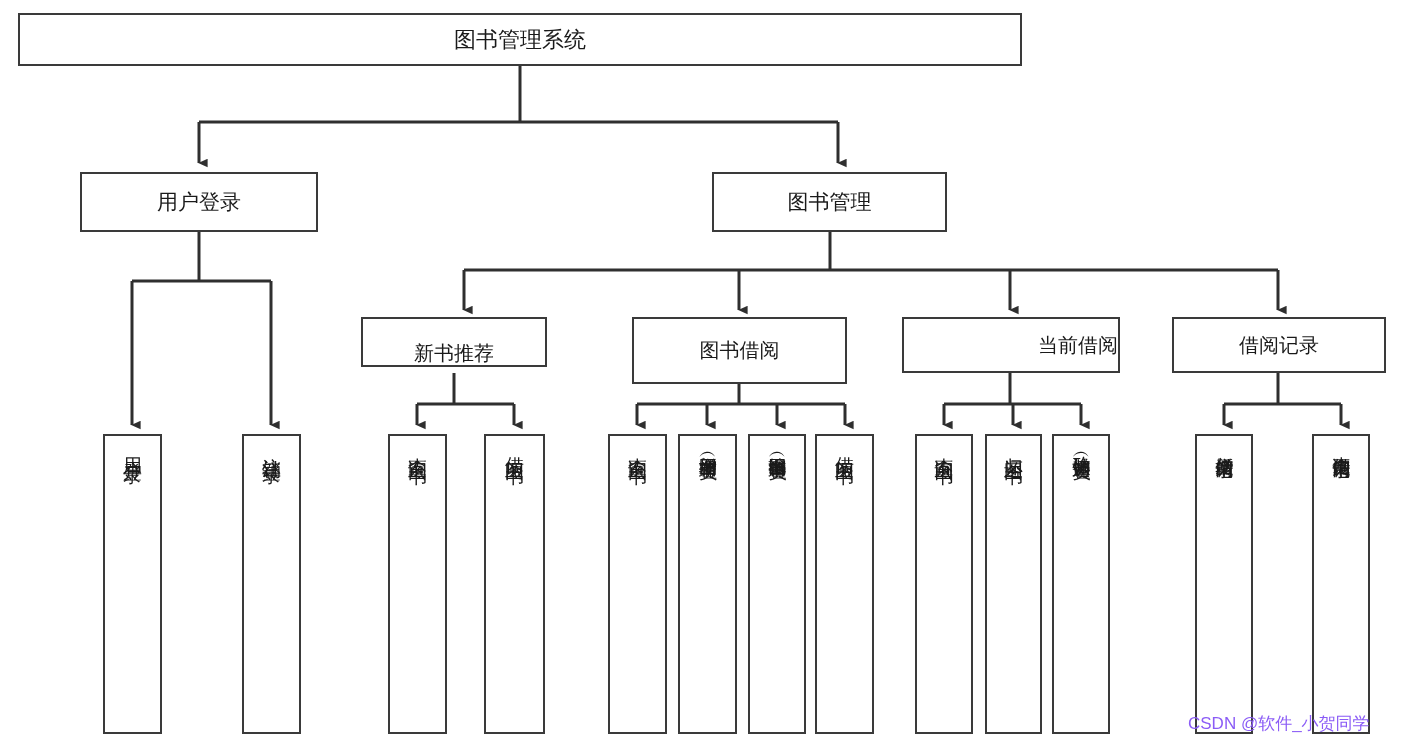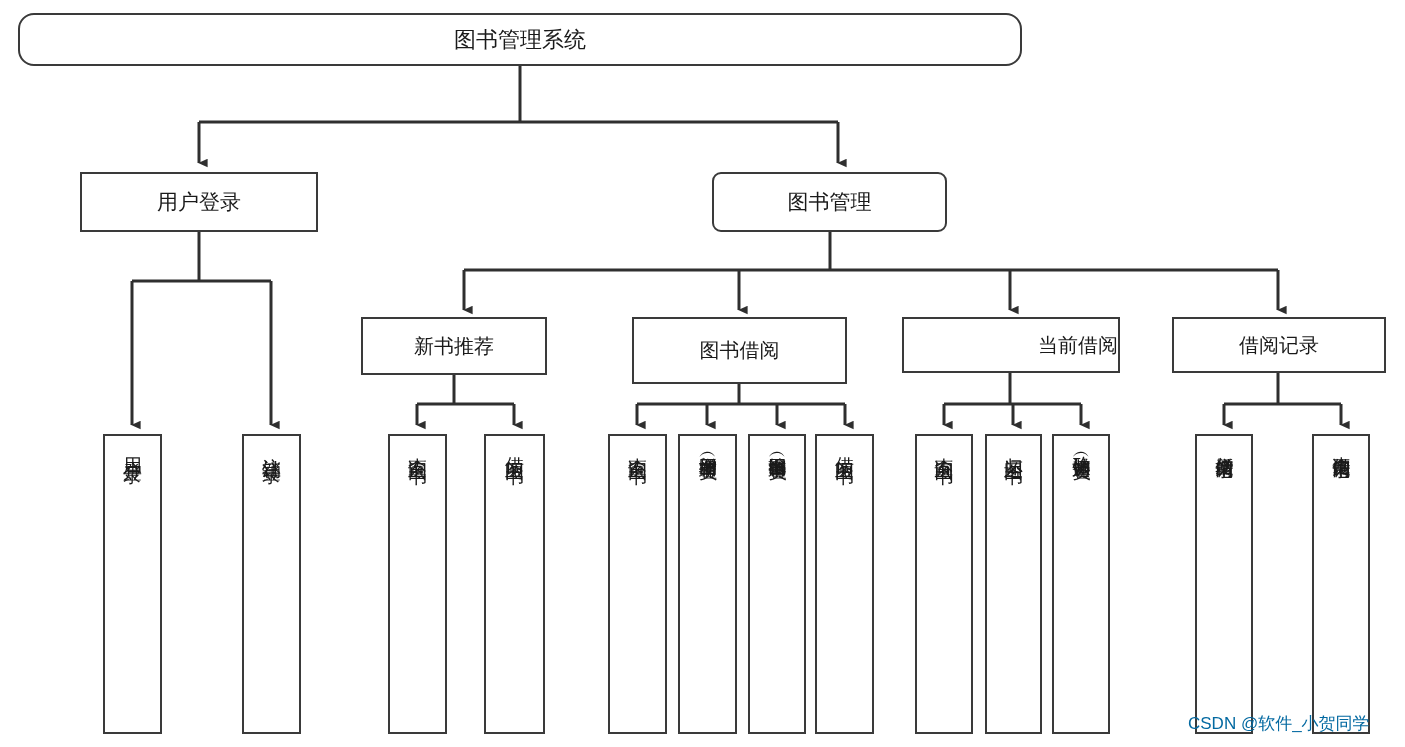--- a/index.html
+++ b/index.html
@@ -60,21 +60,21 @@
   }
   .n-leaf.tall-text .node-label {
     font-size: 18px;
     letter-spacing: 1px;
   }
   #watermark {
     position: absolute;
     left: 1188px;
     top: 712px;
     font-size: 17px;
-    color: #0369a1;
+    color: #8b5cf6;
     white-space: nowrap;
     z-index: 6;
   }
 </style>
 </head>
 <body>
 
 <div id="canvas">
 
   <svg id="wires" viewBox="0 0 1405 747" xmlns="http://www.w3.org/2000/svg">
@@ -121,33 +121,33 @@
       <path d="M 1013 404 L 1013 425" marker-end="url(#arrowhead)"></path>
       <path d="M 1081 404 L 1081 425" marker-end="url(#arrowhead)"></path>
 
       <path d="M 1278 373 L 1278 404"></path>
       <path d="M 1224 404 L 1341 404"></path>
       <path d="M 1224 404 L 1224 425" marker-end="url(#arrowhead)"></path>
       <path d="M 1341 404 L 1341 425" marker-end="url(#arrowhead)"></path>
     </g>
   </svg>
 
-  <div class="node n-root" style="left:18px; top:13px; width:1004px; height:53px;border-radius:16px;">
+  <div class="node n-root" style="left:18px; top:13px; width:1004px; height:53px;">
     <span class="node-label">图书管理系统</span>
   </div>
 
   <div class="node n-l1" style="left:80px; top:172px; width:238px; height:60px;">
     <span class="node-label">用户登录</span>
   </div>
 
-  <div class="node n-l1" style="left:712px; top:172px; width:235px; height:60px;border-radius:9px;">
+  <div class="node n-l1" style="left:712px; top:172px; width:235px; height:60px;">
     <span class="node-label">图书管理</span>
   </div>
 
-  <div class="node n-l2" style="left:361px; top:317px; width:186px; height:58px;">
+  <div class="node n-l2" style="left:361px; top:317px; width:186px; height:50px;align-items:flex-end;">
     <span class="node-label">新书推荐</span>
   </div>
 
   <div class="node n-l2" style="left:632px; top:317px; width:215px; height:67px;">
     <span class="node-label">图书借阅</span>
   </div>
 
   <div class="node n-l2" style="left:902px; top:317px; width:218px; height:56px;justify-content:flex-end;">
     <span class="node-label">当前借阅</span>
   </div>

